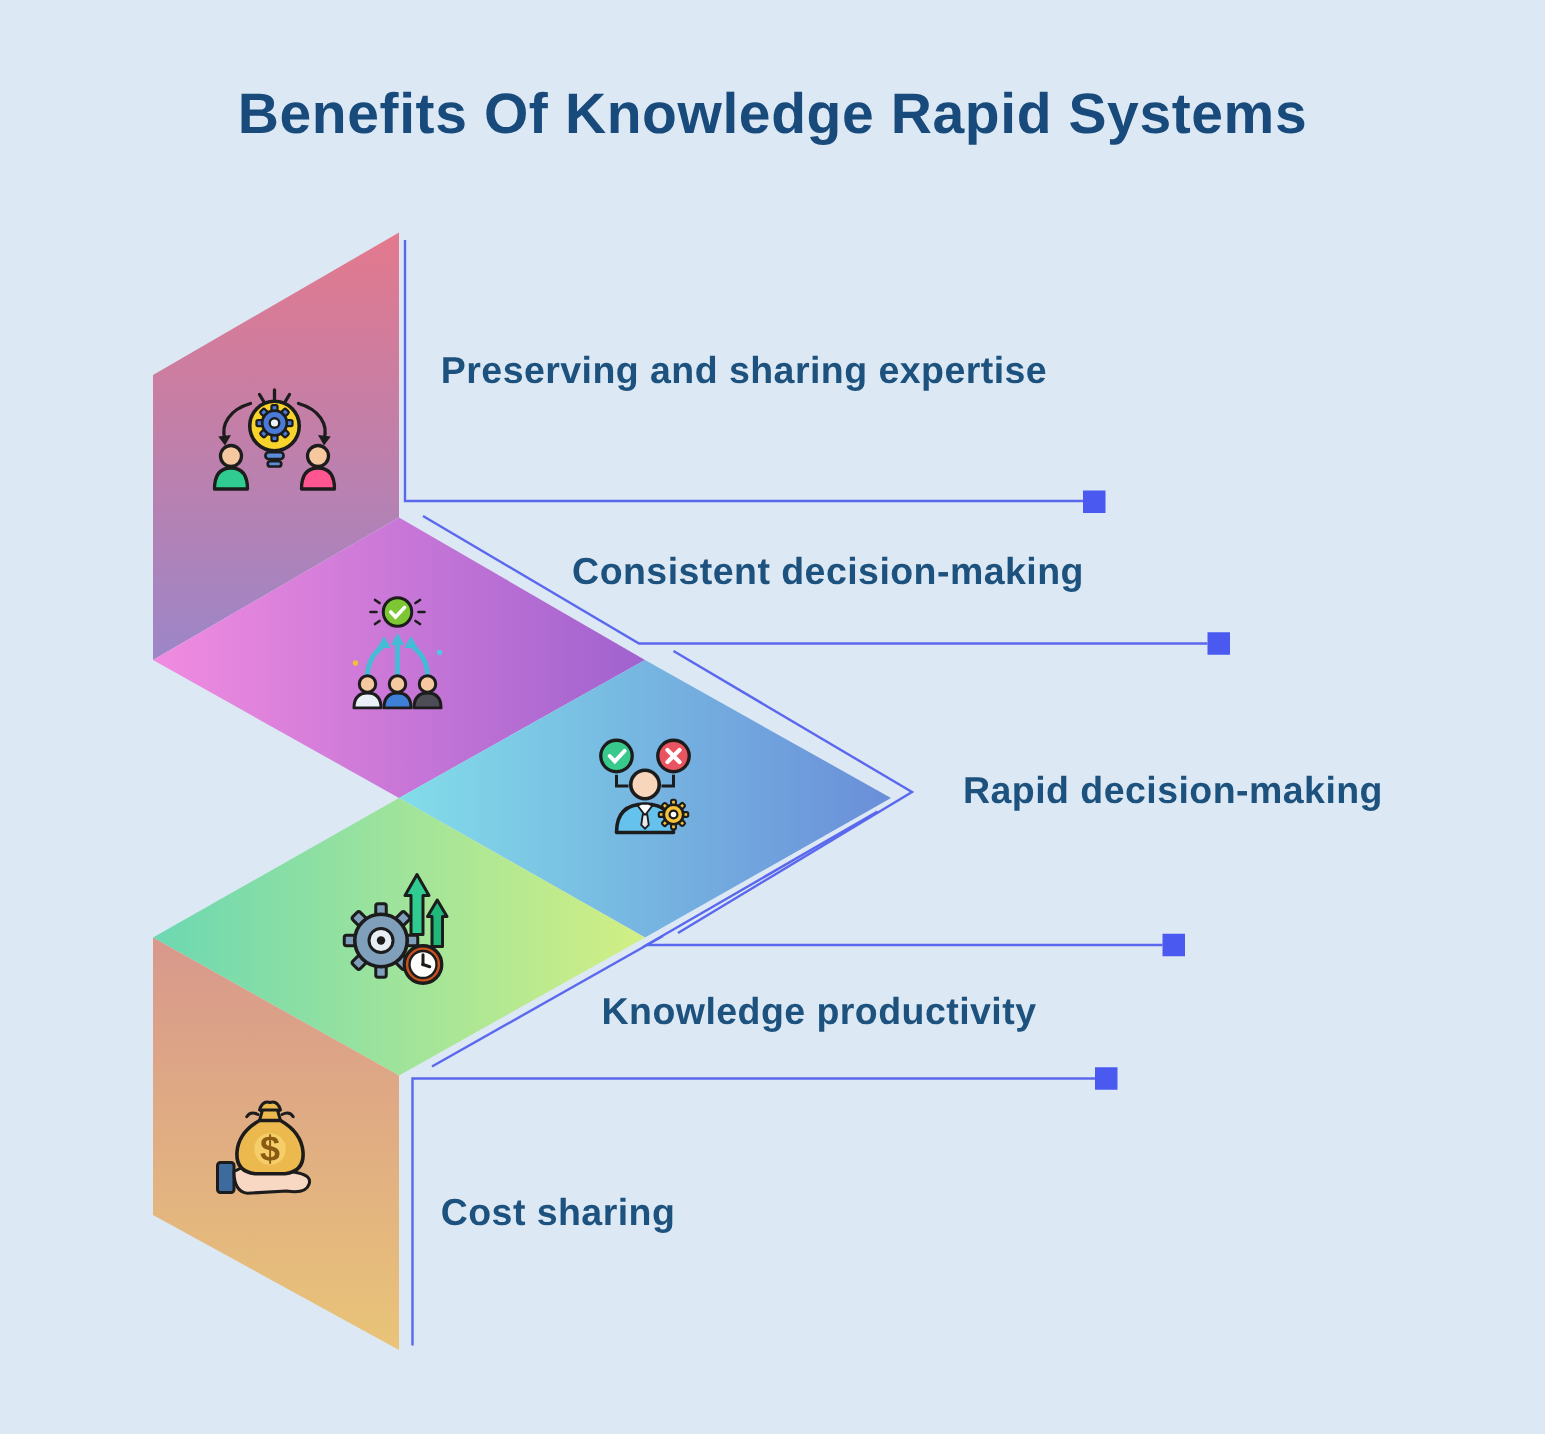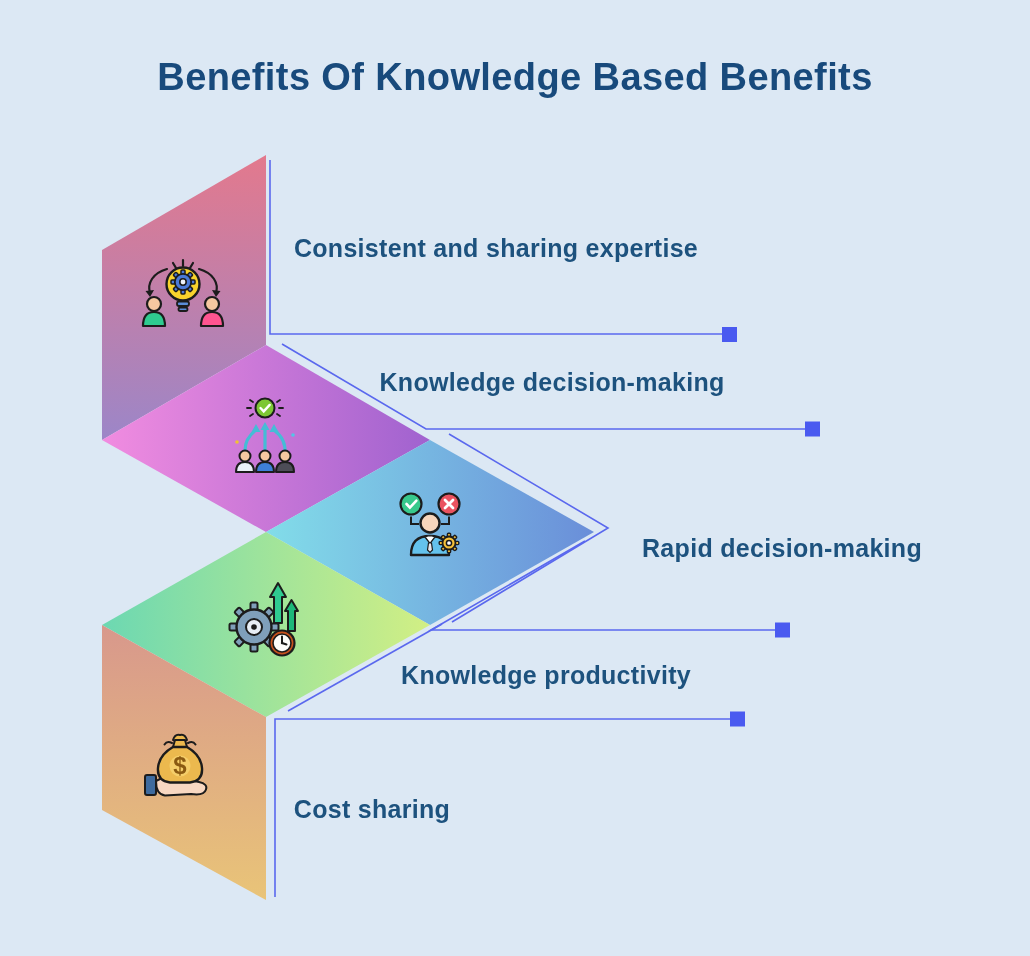--- a/index.html
+++ b/index.html
@@ -8,21 +8,21 @@
   }
   html,body{margin:0;padding:0;}
   body{font-family:"Liberation Sans","DejaVu Sans",sans-serif;background:var(--bg);}
   .stage{position:relative;width:1030px;height:956px;background:var(--bg);overflow:hidden;}
   .title{position:absolute;left:50%;top:77px;transform:translate(-50%,-50%);
          font-size:38px;font-weight:700;color:var(--title);letter-spacing:.4px;white-space:nowrap;}
   .benefit-label{position:absolute;transform:translate(-50%,-50%);font-size:25px;font-weight:600;
          color:var(--label);letter-spacing:.3px;white-space:nowrap;}
   .lbl-1{left:496px;top:248px;}
   .lbl-2{left:552px;top:382px;}
-  .lbl-3{left:782px;top:528px;margin-top:20px;}
+  .lbl-3{left:782px;top:528px;}
   .lbl-4{left:546px;top:675px;}
   .lbl-5{left:372px;top:809px;}
   .layer{position:absolute;left:0;top:0;}
   .icon{position:absolute;}
   .connector{fill:none;stroke:var(--line);stroke-width:1.6px;}
   .marker{fill:var(--marker);}
 </style>
 </head>
 <body>
 
@@ -198,20 +198,20 @@
     <path d="M13,58 Q26,51 36,55 L56,59 Q65,61 63,66.5 Q61,73 48,71 L22,72.5 Q13,71.5 13,58 Z" fill="#f8d8c2" stroke="#1c1c1c" stroke-width="2" stroke-linejoin="round"></path>
     <path d="M30,17 Q32,10.5 37,12 Q42,10.5 44,17 Q40,19.5 37,18 Q34,19.5 30,17 Z" fill="#ecb94e" stroke="#1c1c1c" stroke-width="2" stroke-linejoin="round"></path>
     <path d="M32,17 L30,24 L44,24 L42,17 Z" fill="#ecb94e" stroke="#1c1c1c" stroke-width="2" stroke-linejoin="round"></path>
     <path d="M29,20 q-5,-2.5 -7.5,1.5" fill="none" stroke="#1c1c1c" stroke-width="2" stroke-linecap="round"></path>
     <path d="M45,20 q5,-2.5 7.5,1.5" fill="none" stroke="#1c1c1c" stroke-width="2" stroke-linecap="round"></path>
     <path d="M30,24 Q16,32 15,45 Q14,58 27,59.5 L47,59.5 Q60,58 59,45 Q58,32 44,24 Z" fill="#ecb94e" stroke="#1c1c1c" stroke-width="2.4" stroke-linejoin="round"></path>
     <circle cx="37" cy="43" r="10.5" fill="#f5ce6a"></circle>
     <text x="37" y="51" text-anchor="middle" font-size="24" font-weight="bold" fill="#8a5a12">$</text>
   </svg>
 
-  <div class="title">Benefits Of Knowledge Based Benefits</div>
-  <div class="benefit-label lbl-1">Consistent and sharing expertise</div>
-  <div class="benefit-label lbl-2">Knowledge decision-making</div>
+  <div class="title">Benefits Of Knowledge Rapid Systems</div>
+  <div class="benefit-label lbl-1">Preserving and sharing expertise</div>
+  <div class="benefit-label lbl-2">Consistent decision-making</div>
   <div class="benefit-label lbl-3">Rapid decision-making</div>
   <div class="benefit-label lbl-4">Knowledge productivity</div>
   <div class="benefit-label lbl-5">Cost sharing</div>
 
 </div>
 
 </body></html>

